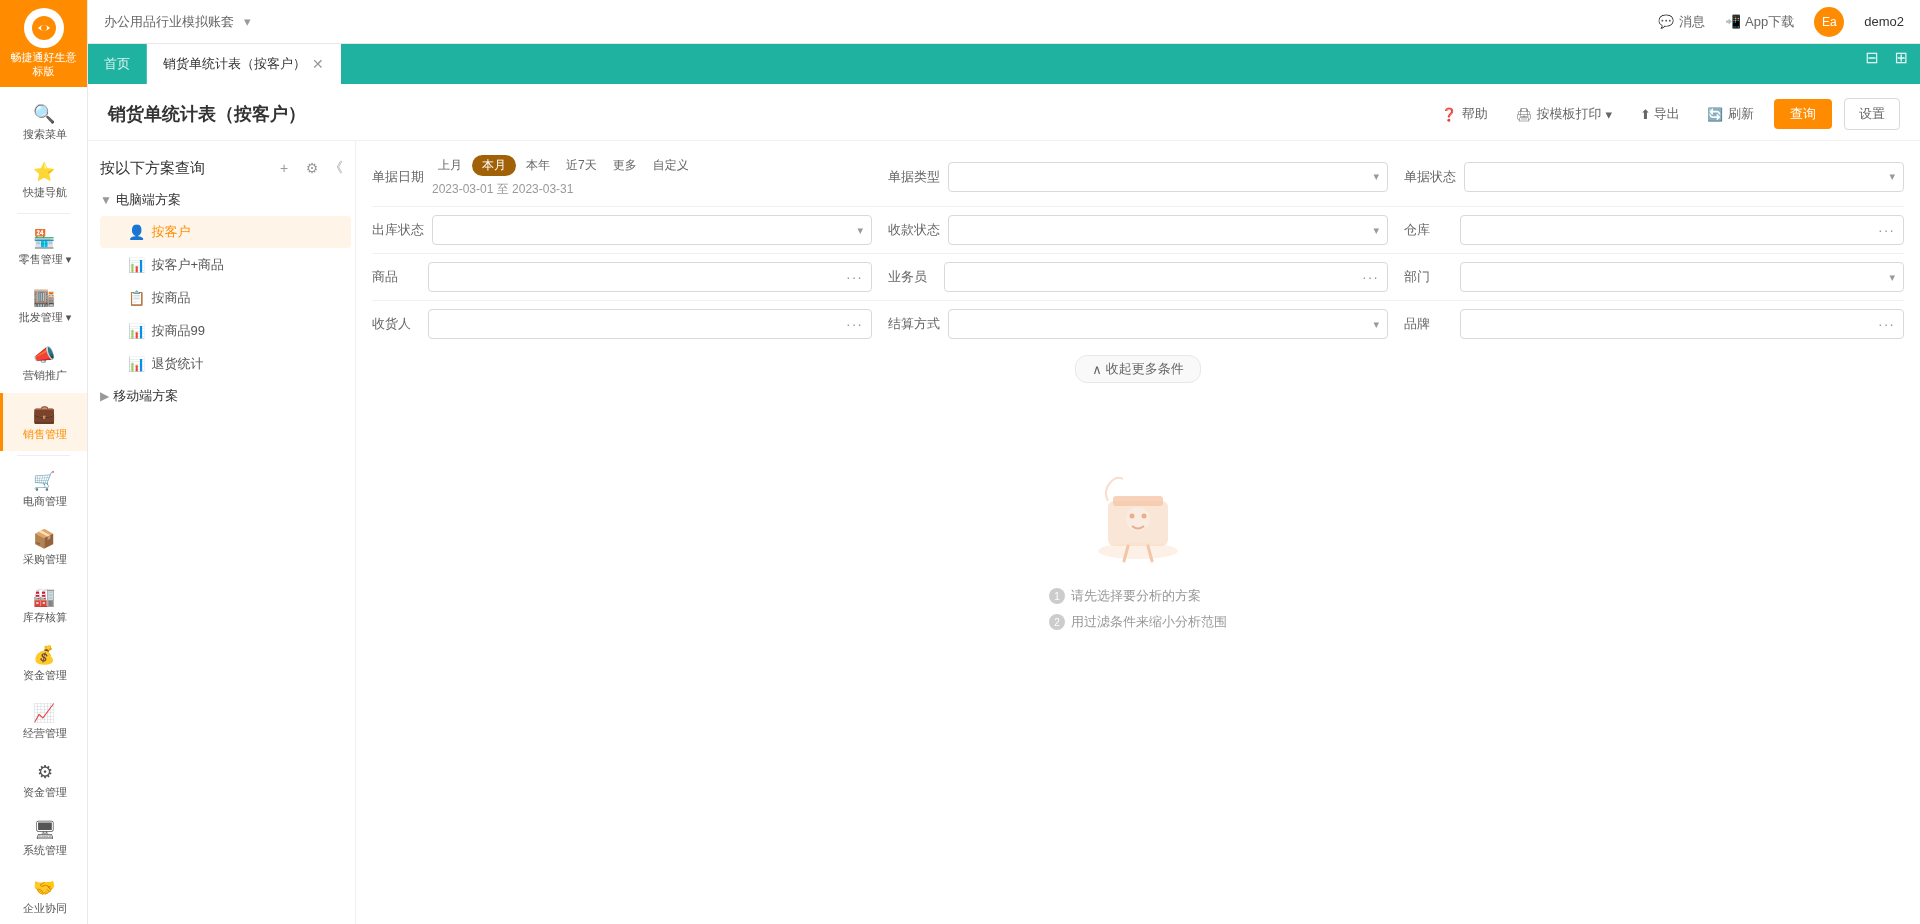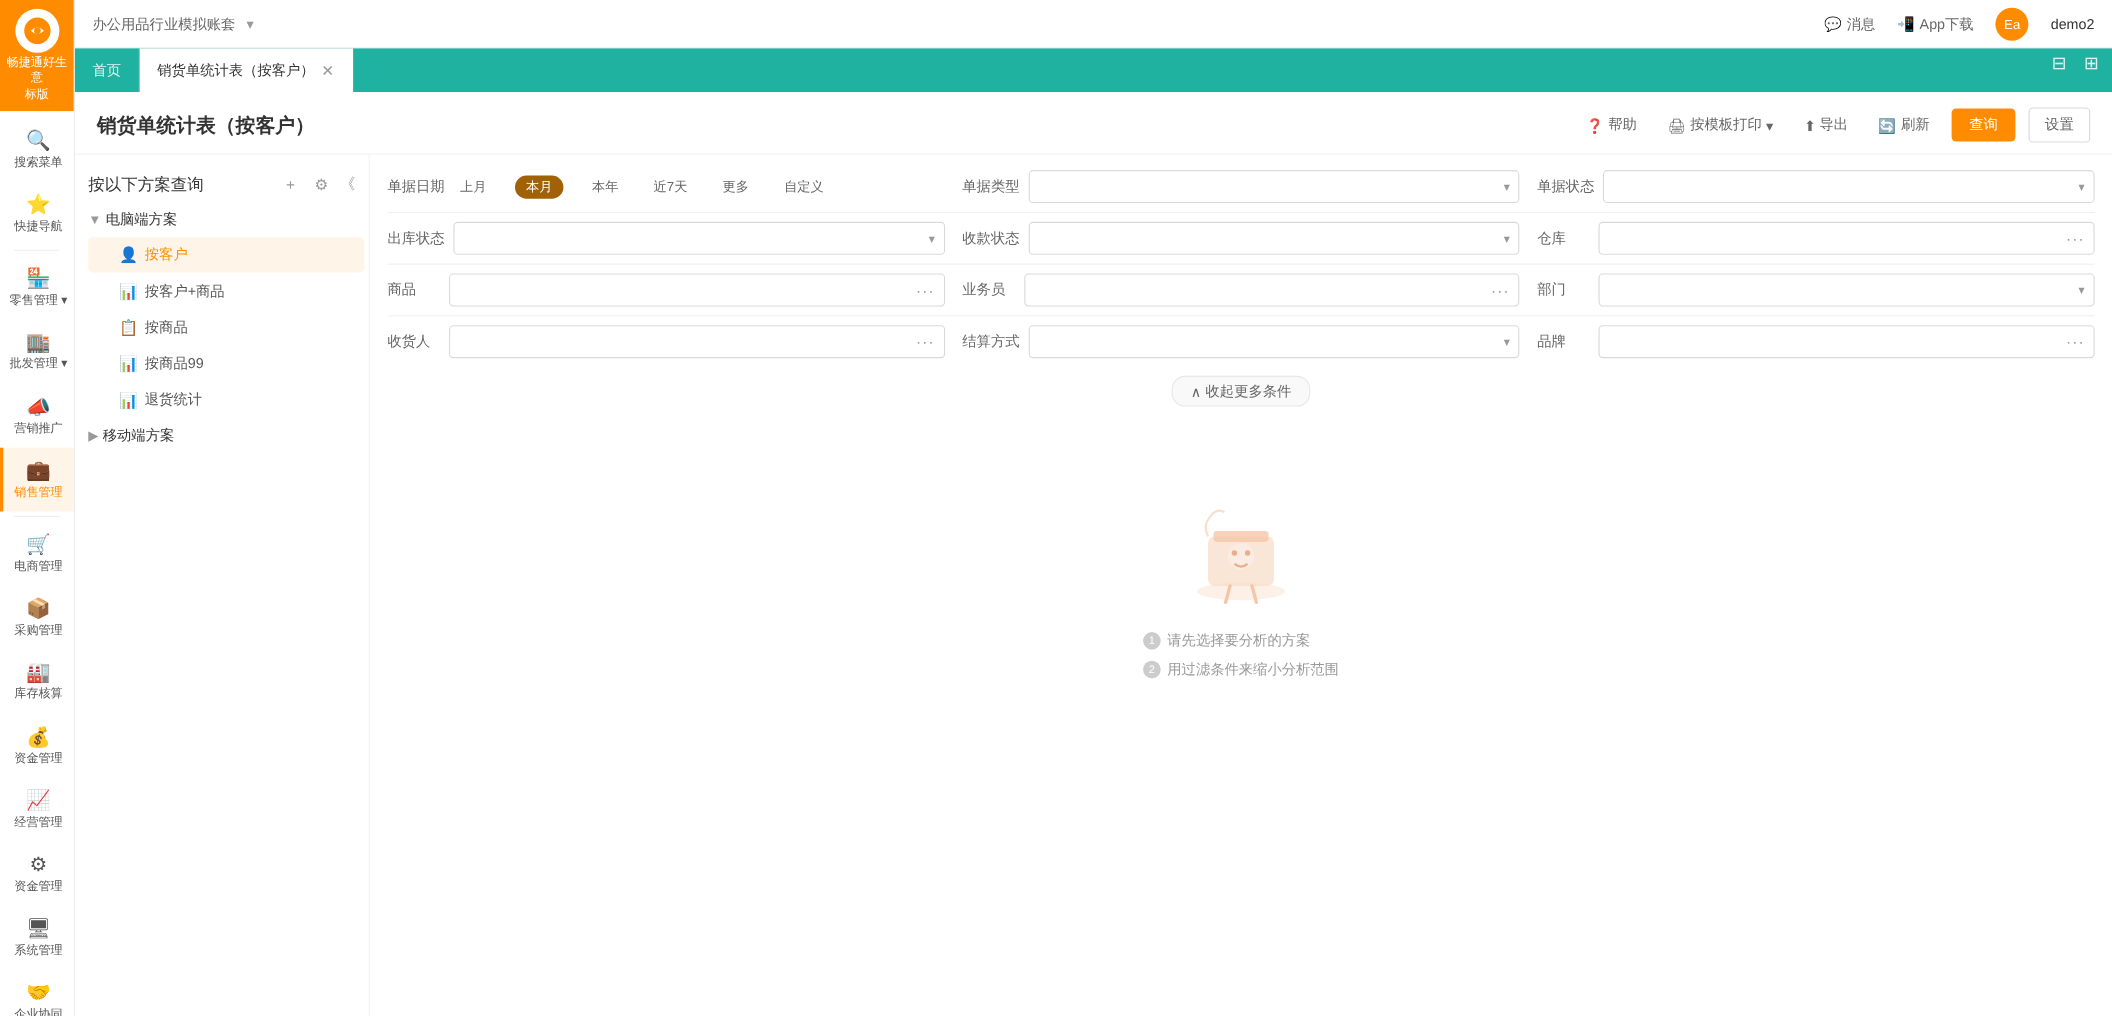--- a/index.html
+++ b/index.html
@@ -1,19 +1,19 @@
 <!DOCTYPE html>
 <html><head>
   <meta charset="utf-8">
   <style>
     * { box-sizing: border-box; margin: 0; padding: 0; }
     body { font-family: 'Microsoft YaHei', Arial, sans-serif; font-size: 13px; background: #f5f5f5; color: #333; height: 924px; overflow: hidden; display: flex; }
 
     
-    .sidebar { width: 68px; background: #fff; border-right: 1px solid #e8e8e8; display: flex; flex-direction: column; align-items: center; padding-top: 0; height: 924px; overflow-y: auto; flex-shrink: 0; }
+    .sidebar { width: 88px; background: #fff; border-right: 1px solid #e8e8e8; display: flex; flex-direction: column; align-items: center; padding-top: 0; height: 924px; overflow-y: auto; flex-shrink: 0; }
     .logo-area { width: 100%; background: #ff8c00; padding: 8px 4px; display: flex; flex-direction: column; align-items: center; cursor: pointer; }
     .logo-icon { width: 40px; height: 40px; background: #fff; border-radius: 50%; display: flex; align-items: center; justify-content: center; margin-bottom: 2px; }
     .logo-icon svg { width: 28px; height: 28px; }
     .logo-text { color: #fff; font-size: 11px; text-align: center; line-height: 1.3; }
     .sidebar-nav { width: 100%; display: flex; flex-direction: column; align-items: center; padding: 6px 0; }
     .sidebar-item { width: 100%; display: flex; flex-direction: column; align-items: center; padding: 10px 4px; cursor: pointer; color: #555; font-size: 12px; border-left: 3px solid transparent; transition: all 0.2s; }
     .sidebar-item.active { color: #ff8c00; background: #fff4e8; border-left-color: #ff8c00; }
     .sidebar-item-icon { font-size: 18px; margin-bottom: 3px; }
     .sidebar-item-label { font-size: 11px; text-align: center; line-height: 1.2; }
     .sidebar-divider { width: 60%; height: 1px; background: #eee; margin: 4px auto; }
@@ -74,21 +74,21 @@
 
     .scheme-subgroup { padding-left: 8px; }
 
     
     .right-panel { flex: 1; overflow-y: auto; padding: 14px 16px; background: #fff; }
     .filter-item { display: flex; align-items: center; gap: 8px; }
     .filter-label { font-size: 13px; color: #666; white-space: nowrap; min-width: 48px; flex-shrink: 0; }
     .filter-input { flex: 1; height: 30px; border: 1px solid #d9d9d9; border-radius: 4px; padding: 0 8px; font-size: 13px; color: #333; cursor: pointer; display: flex; align-items: center; justify-content: space-between; background: #fff; }
     .filter-input-arrow { color: #999; font-size: 11px; }
     .filter-input-dots { color: #999; font-size: 14px; letter-spacing: 1px; }
-    .date-quick-btns { display: flex; gap: 20px; align-items: center; }
+    .date-quick-btns { display: flex; gap: 4px; align-items: center; }
     .date-quick-btn { padding: 2px 6px; border-radius: 3px; font-size: 12px; cursor: pointer; color: #666; }
     .date-quick-btn.active { background: #a16207; color: #fff; border-radius: 12px; padding: 2px 10px; }
     .date-range { font-size: 12px; color: #999; margin-top: 2px; }
 
     
     .collapse-bar { display: flex; justify-content: center; align-items: center; padding: 8px; margin-top: 6px; }
     .collapse-btn { display: flex; align-items: center; gap: 4px; color: #666; font-size: 13px; cursor: pointer; padding: 4px 16px; border: 1px solid #e8e8e8; border-radius: 12px; background: #f9f9f9; }
 
     
     .empty-state { display: flex; flex-direction: column; align-items: center; justify-content: center; padding: 60px 20px; }
@@ -304,20 +304,21 @@
               <span class="filter-label">单据日期</span>
               <div style="flex:1; display:flex; flex-direction:column; gap:3px;">
                 <div class="date-quick-btns">
                   <span class="date-quick-btn">上月</span>
                   <span class="date-quick-btn active">本月</span>
                   <span class="date-quick-btn">本年</span>
                   <span class="date-quick-btn">近7天</span>
                   <span class="date-quick-btn">更多</span>
                   <span class="date-quick-btn">自定义</span>
                 </div>
+                <div class="date-range">2023-03-01 至 2023-03-31</div>
               </div>
             </div>
 
             <div class="filter-item">
               <span class="filter-label">单据类型</span>
               <div class="filter-input">
                 <span></span>
                 <span class="filter-input-arrow">▾</span>
               </div>
             </div>

